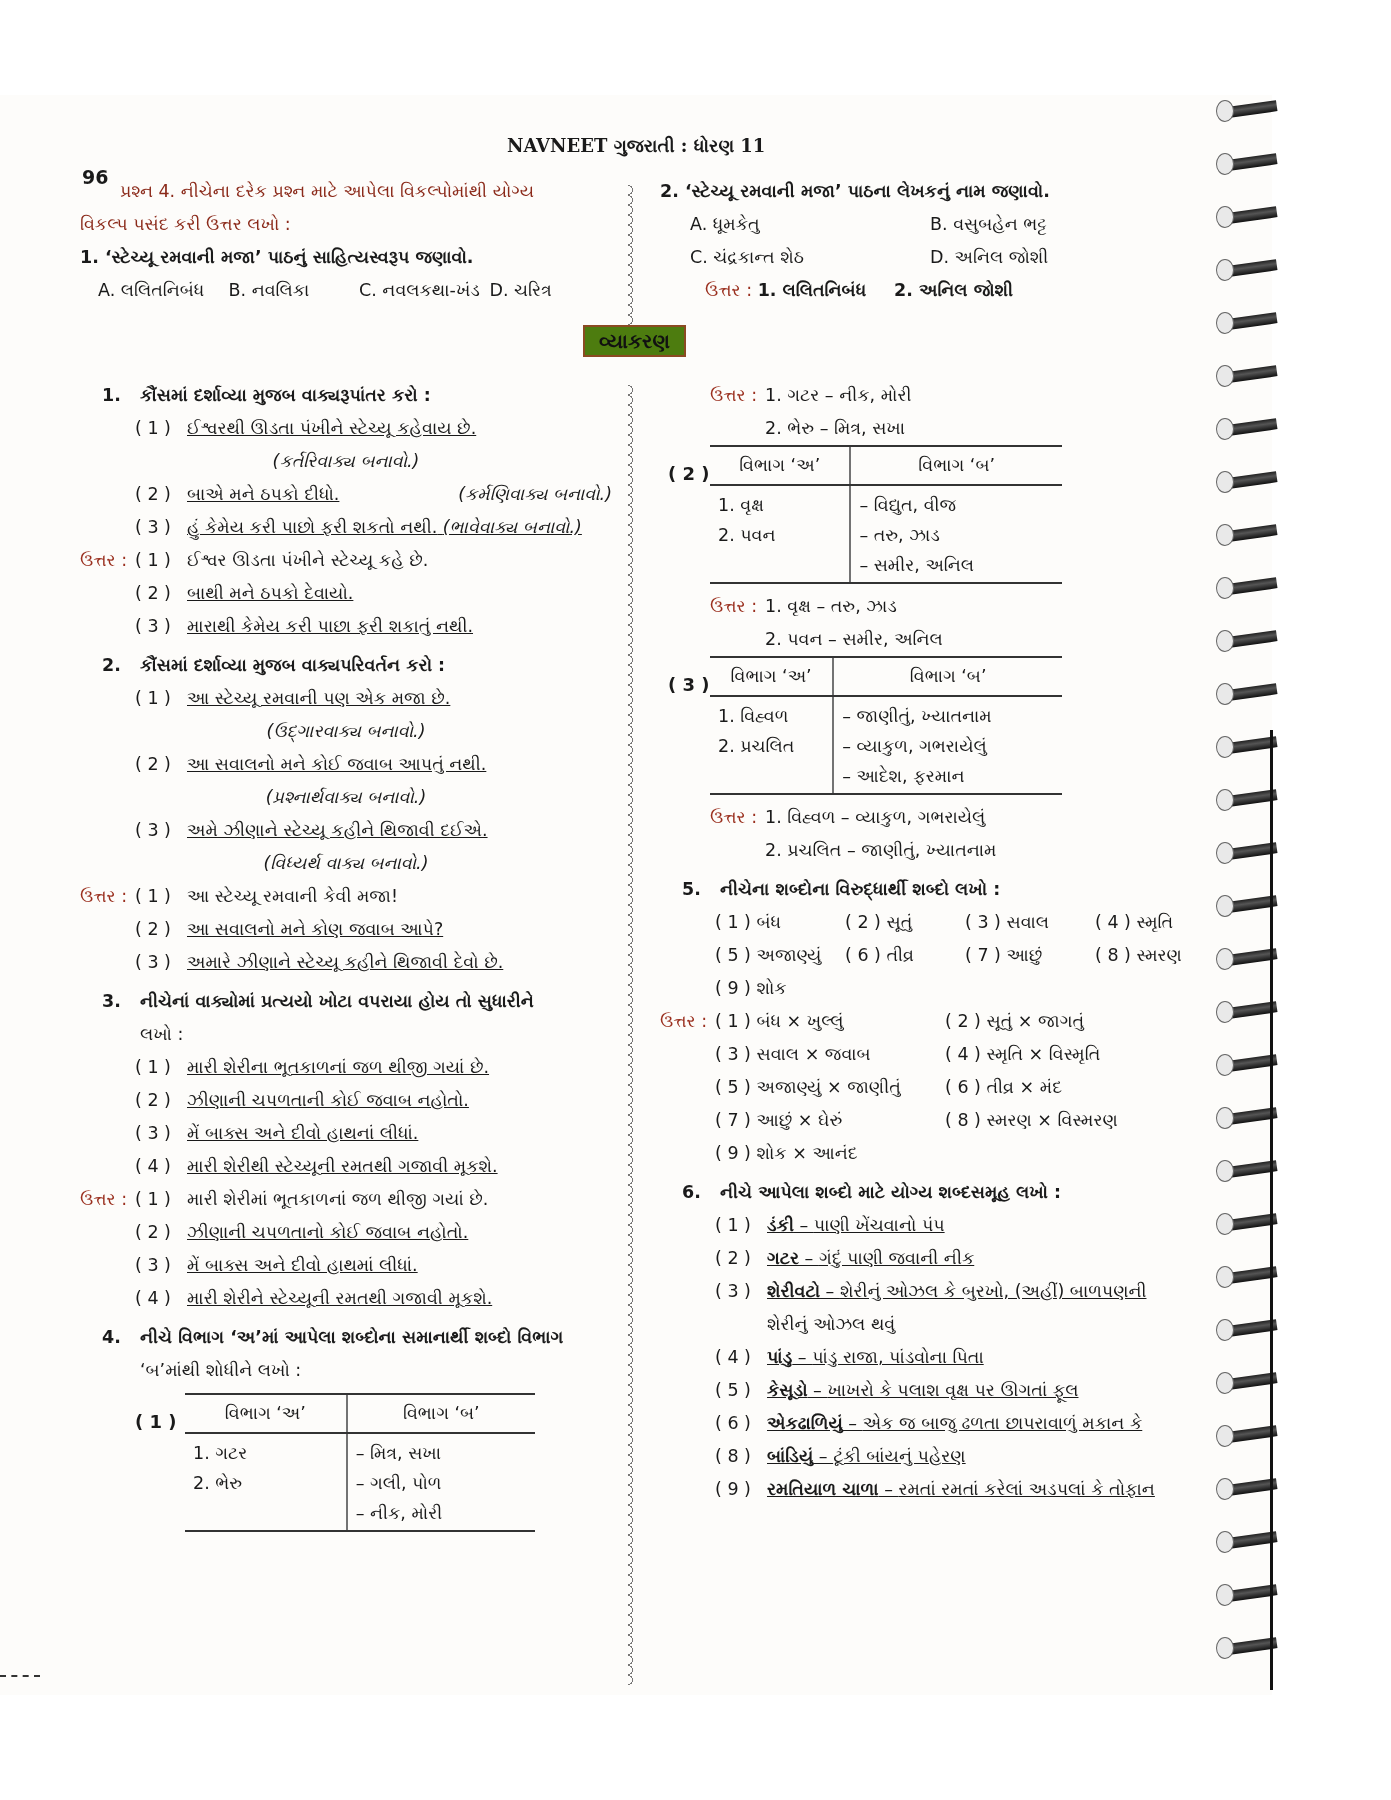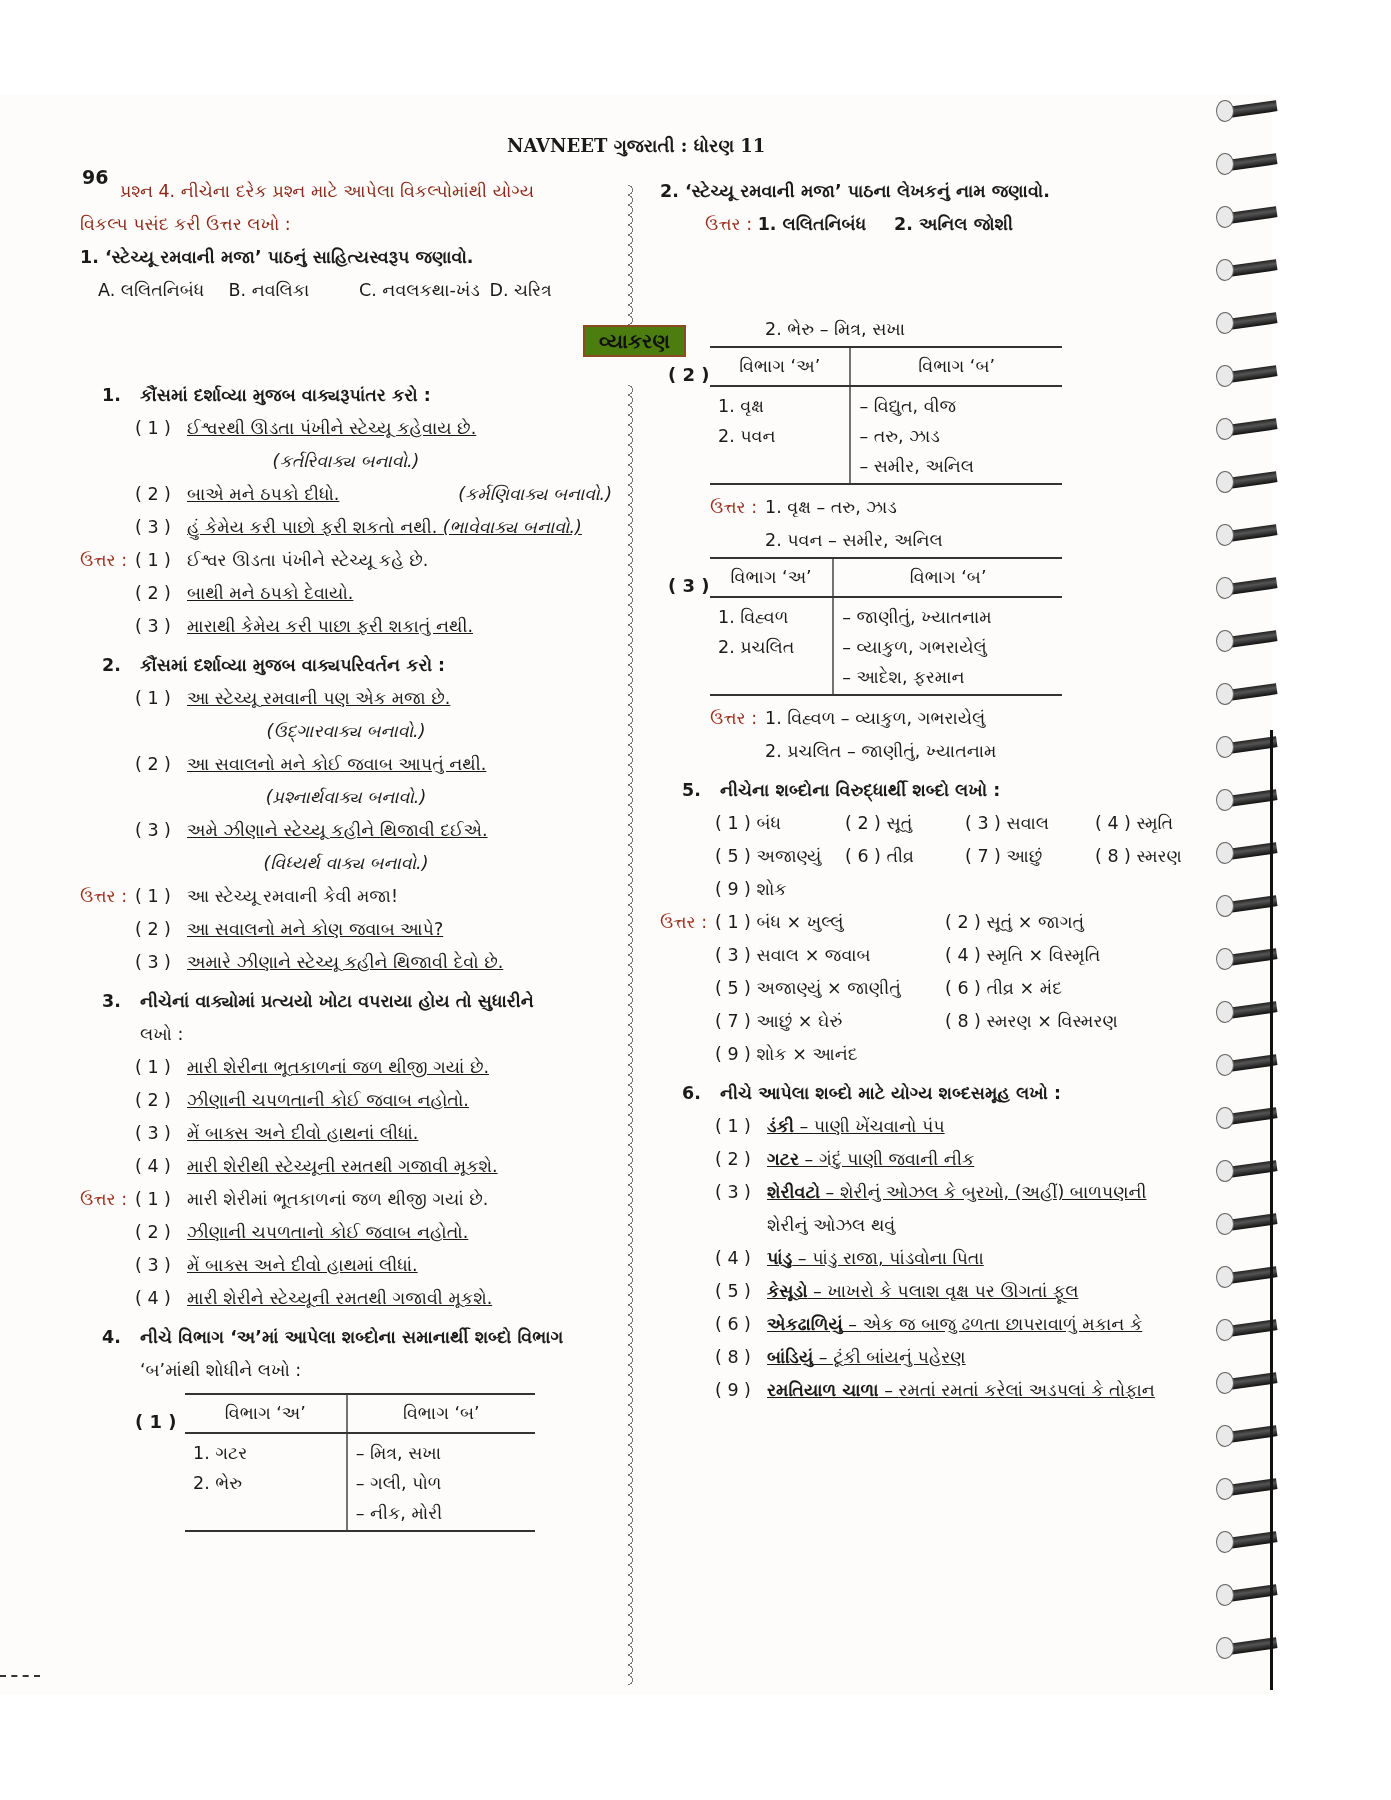--- a/index.html
+++ b/index.html
@@ -147,24 +147,31 @@
               <div>– નીક, મોરી</div>
             </td>
       </tr>
     </tbody>
       </table>
   </div>
 </div>
 
 <div class="col col-right">
   <div class="row"><b>2. ‘સ્ટેચ્યૂ રમવાની મજા’ પાઠના લેખકનું નામ જણાવો.</b></div>
+  <div class="grid2">
+    <span>A. ધૂમકેતુ</span>
+    <span>B. વસુબહેન ભટ્ટ</span>
+    <span>C. ચંદ્રકાન્ત શેઠ</span>
+    <span>D. અનિલ જોશી</span>
+  </div>
   <div class="row" style="padding-left:45px"><span class="ans-label">ઉત્તર :</span> <b>1. લલિતનિબંધ</b>&nbsp;&nbsp;&nbsp;&nbsp;&nbsp;<b>2. અનિલ જોશી</b></div>
 
   <div style="height:72px"></div>
 
+  <div class="row" style="padding-left:50px"><span class="ans-label" style="display:inline-block;width:55px">ઉત્તર :</span><span>1. ગટર – નીક, મોરી</span></div>
   <div class="row" style="padding-left:105px">2. ભેરુ – મિત્ર, સખા</div>
 
   <div class="mtable right">
     <span class="tag" style="left:-2px">( 2 )</span>
     <table>
       <tbody>
           <tr>
             <th>વિભાગ ‘અ’</th>
             <th>વિભાગ ‘બ’</th>
           </tr>

